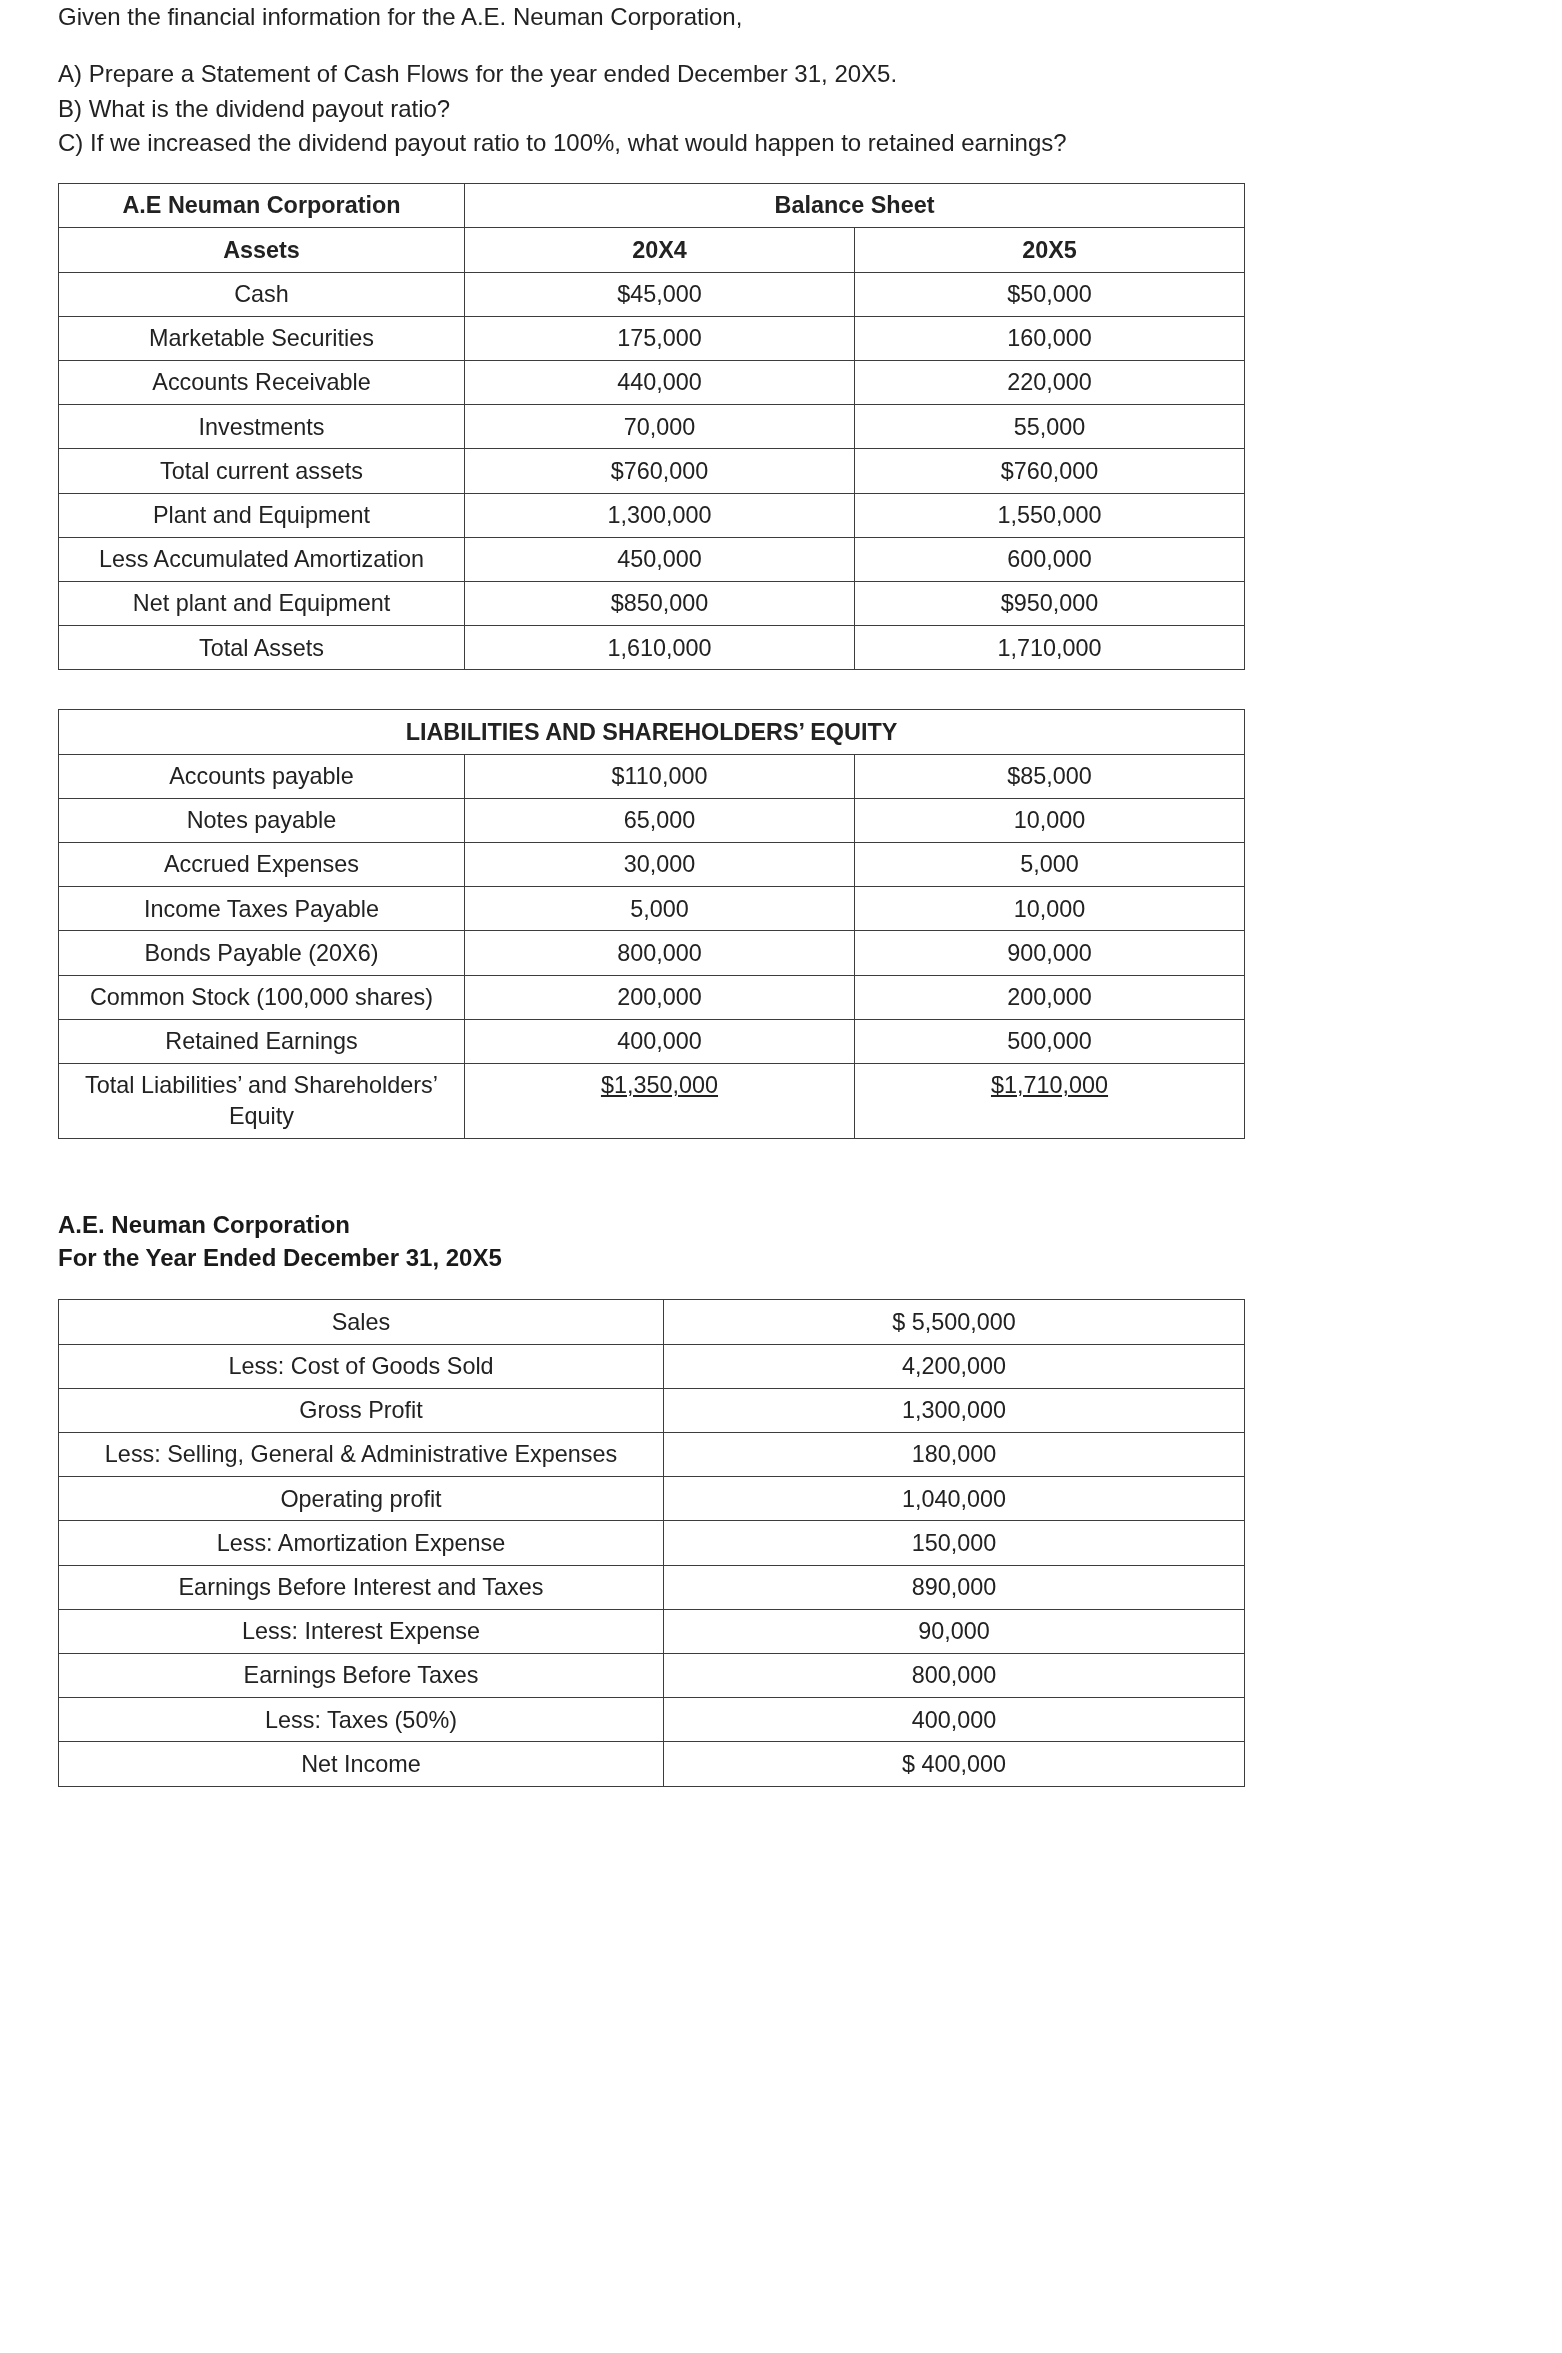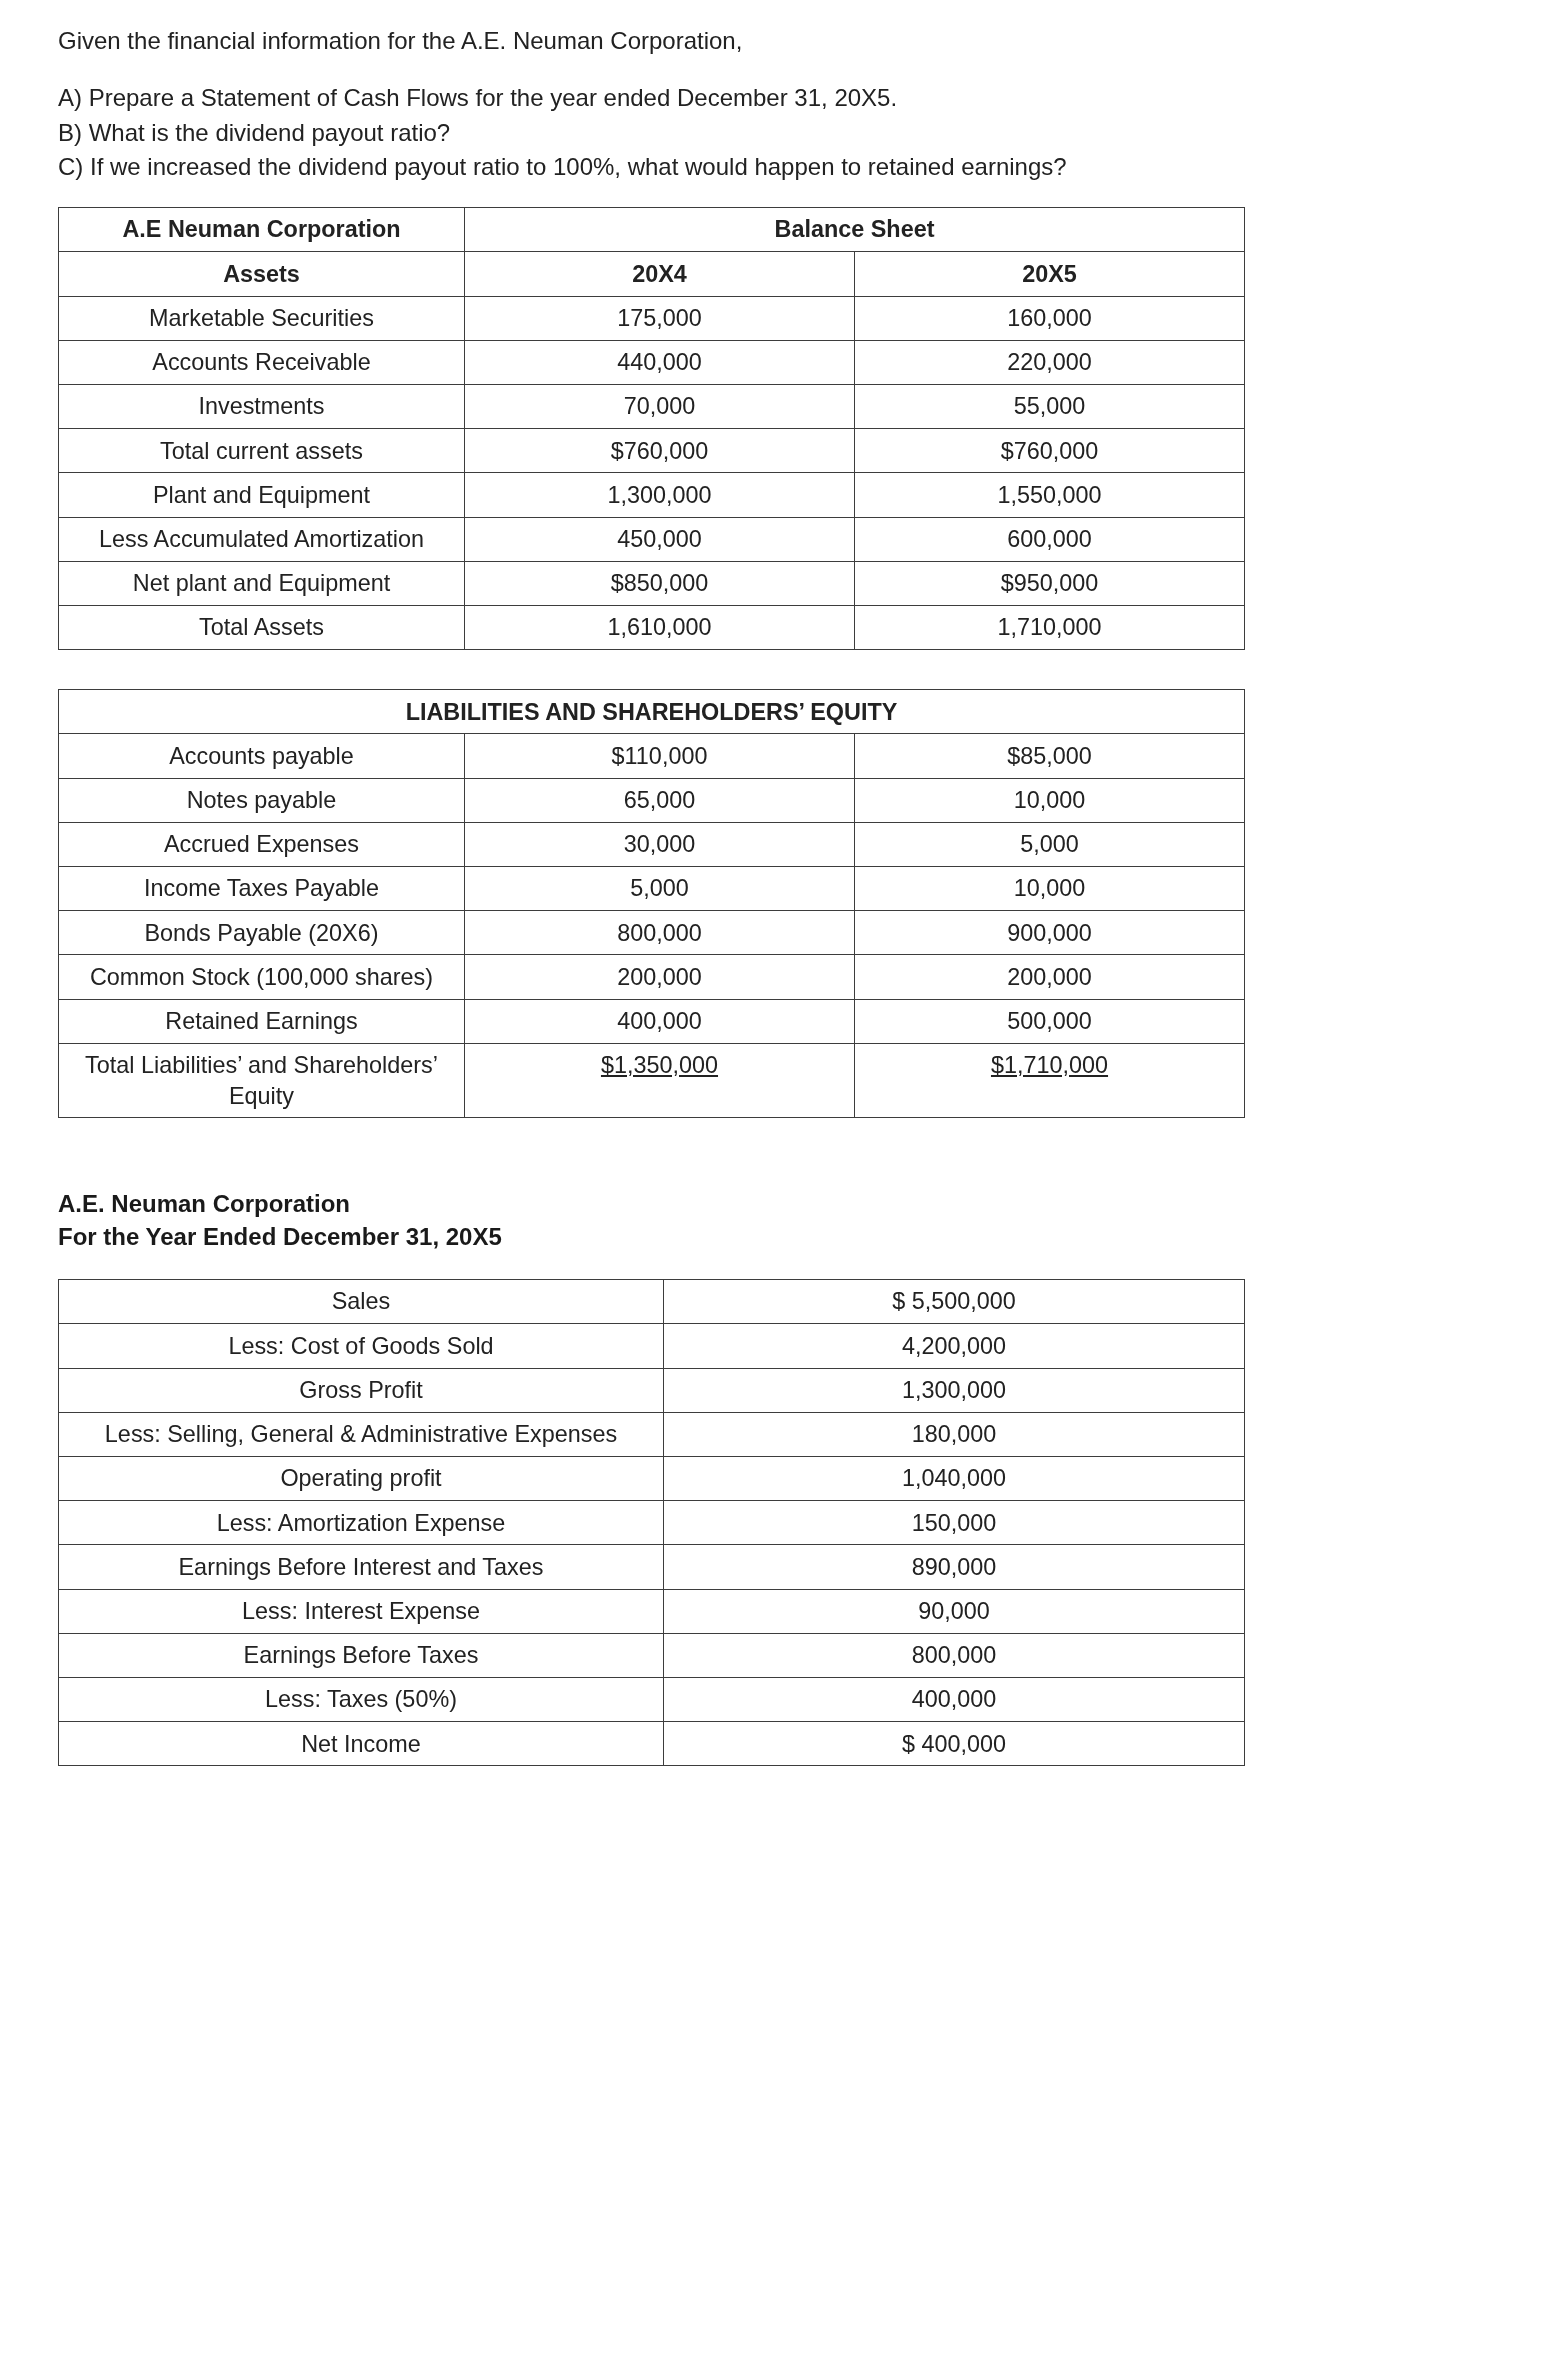--- a/index.html
+++ b/index.html
@@ -9,21 +9,21 @@
   }
   body {
     font-family: "Liberation Sans", sans-serif;
     color: #1a1a1a;
     width: 1562px;
     -webkit-font-smoothing: antialiased;
   }
   .page {
     width: 1562px;
     box-sizing: border-box;
-    padding: 24px 58px 21px 58px;
+    padding: 0 58px 21px 58px;
   }
   .intro {
     font-size: 24px;
     line-height: 1.42;
     color: #222222;
     margin-bottom: 23.4px;
   }
   .intro .q-line {
     display: block;
   }
@@ -110,20 +110,25 @@
       <tr>
         <td class="bold left">A.E Neuman Corporation</td>
         <td class="bold" colspan="2">Balance Sheet</td>
       </tr>
       <tr>
         <td class="bold">Assets</td>
         <td class="bold">20X4</td>
         <td class="bold">20X5</td>
       </tr>
       <tr>
+        <td>Cash</td>
+        <td>$45,000</td>
+        <td>$50,000</td>
+      </tr>
+      <tr>
         <td>Marketable Securities</td>
         <td>175,000</td>
         <td>160,000</td>
       </tr>
       <tr>
         <td>Accounts Receivable</td>
         <td>440,000</td>
         <td>220,000</td>
       </tr>
       <tr>

